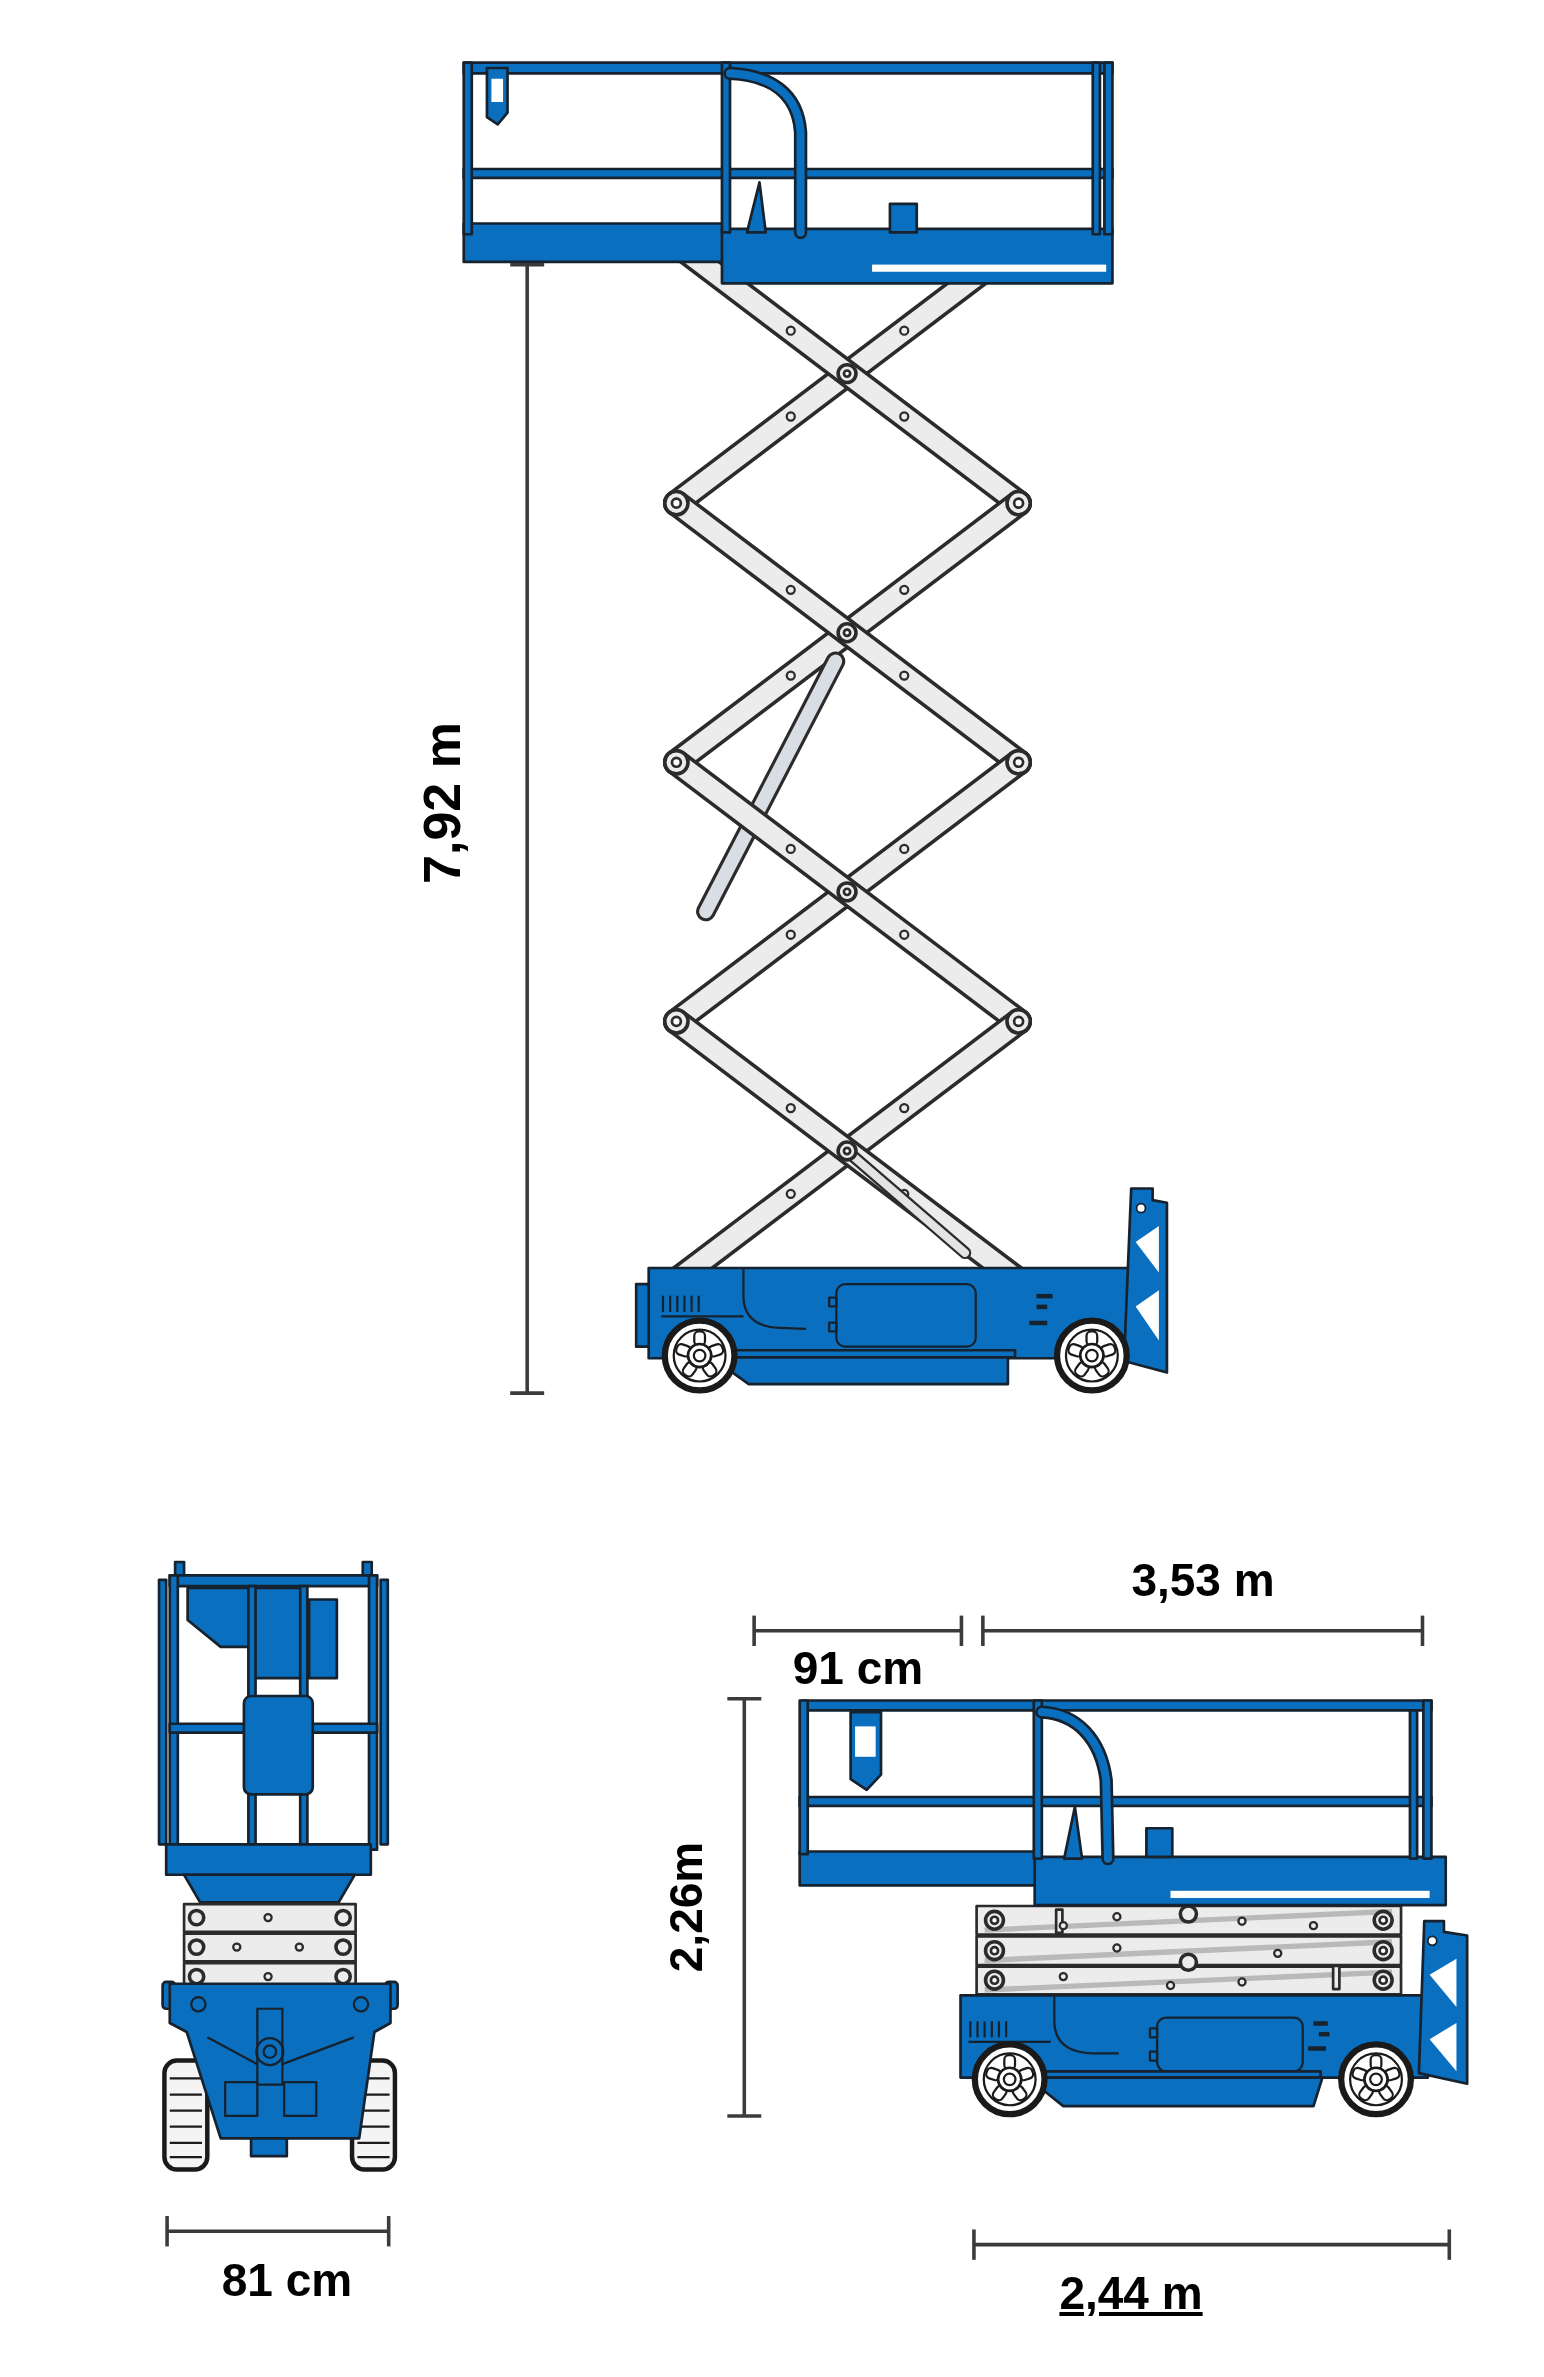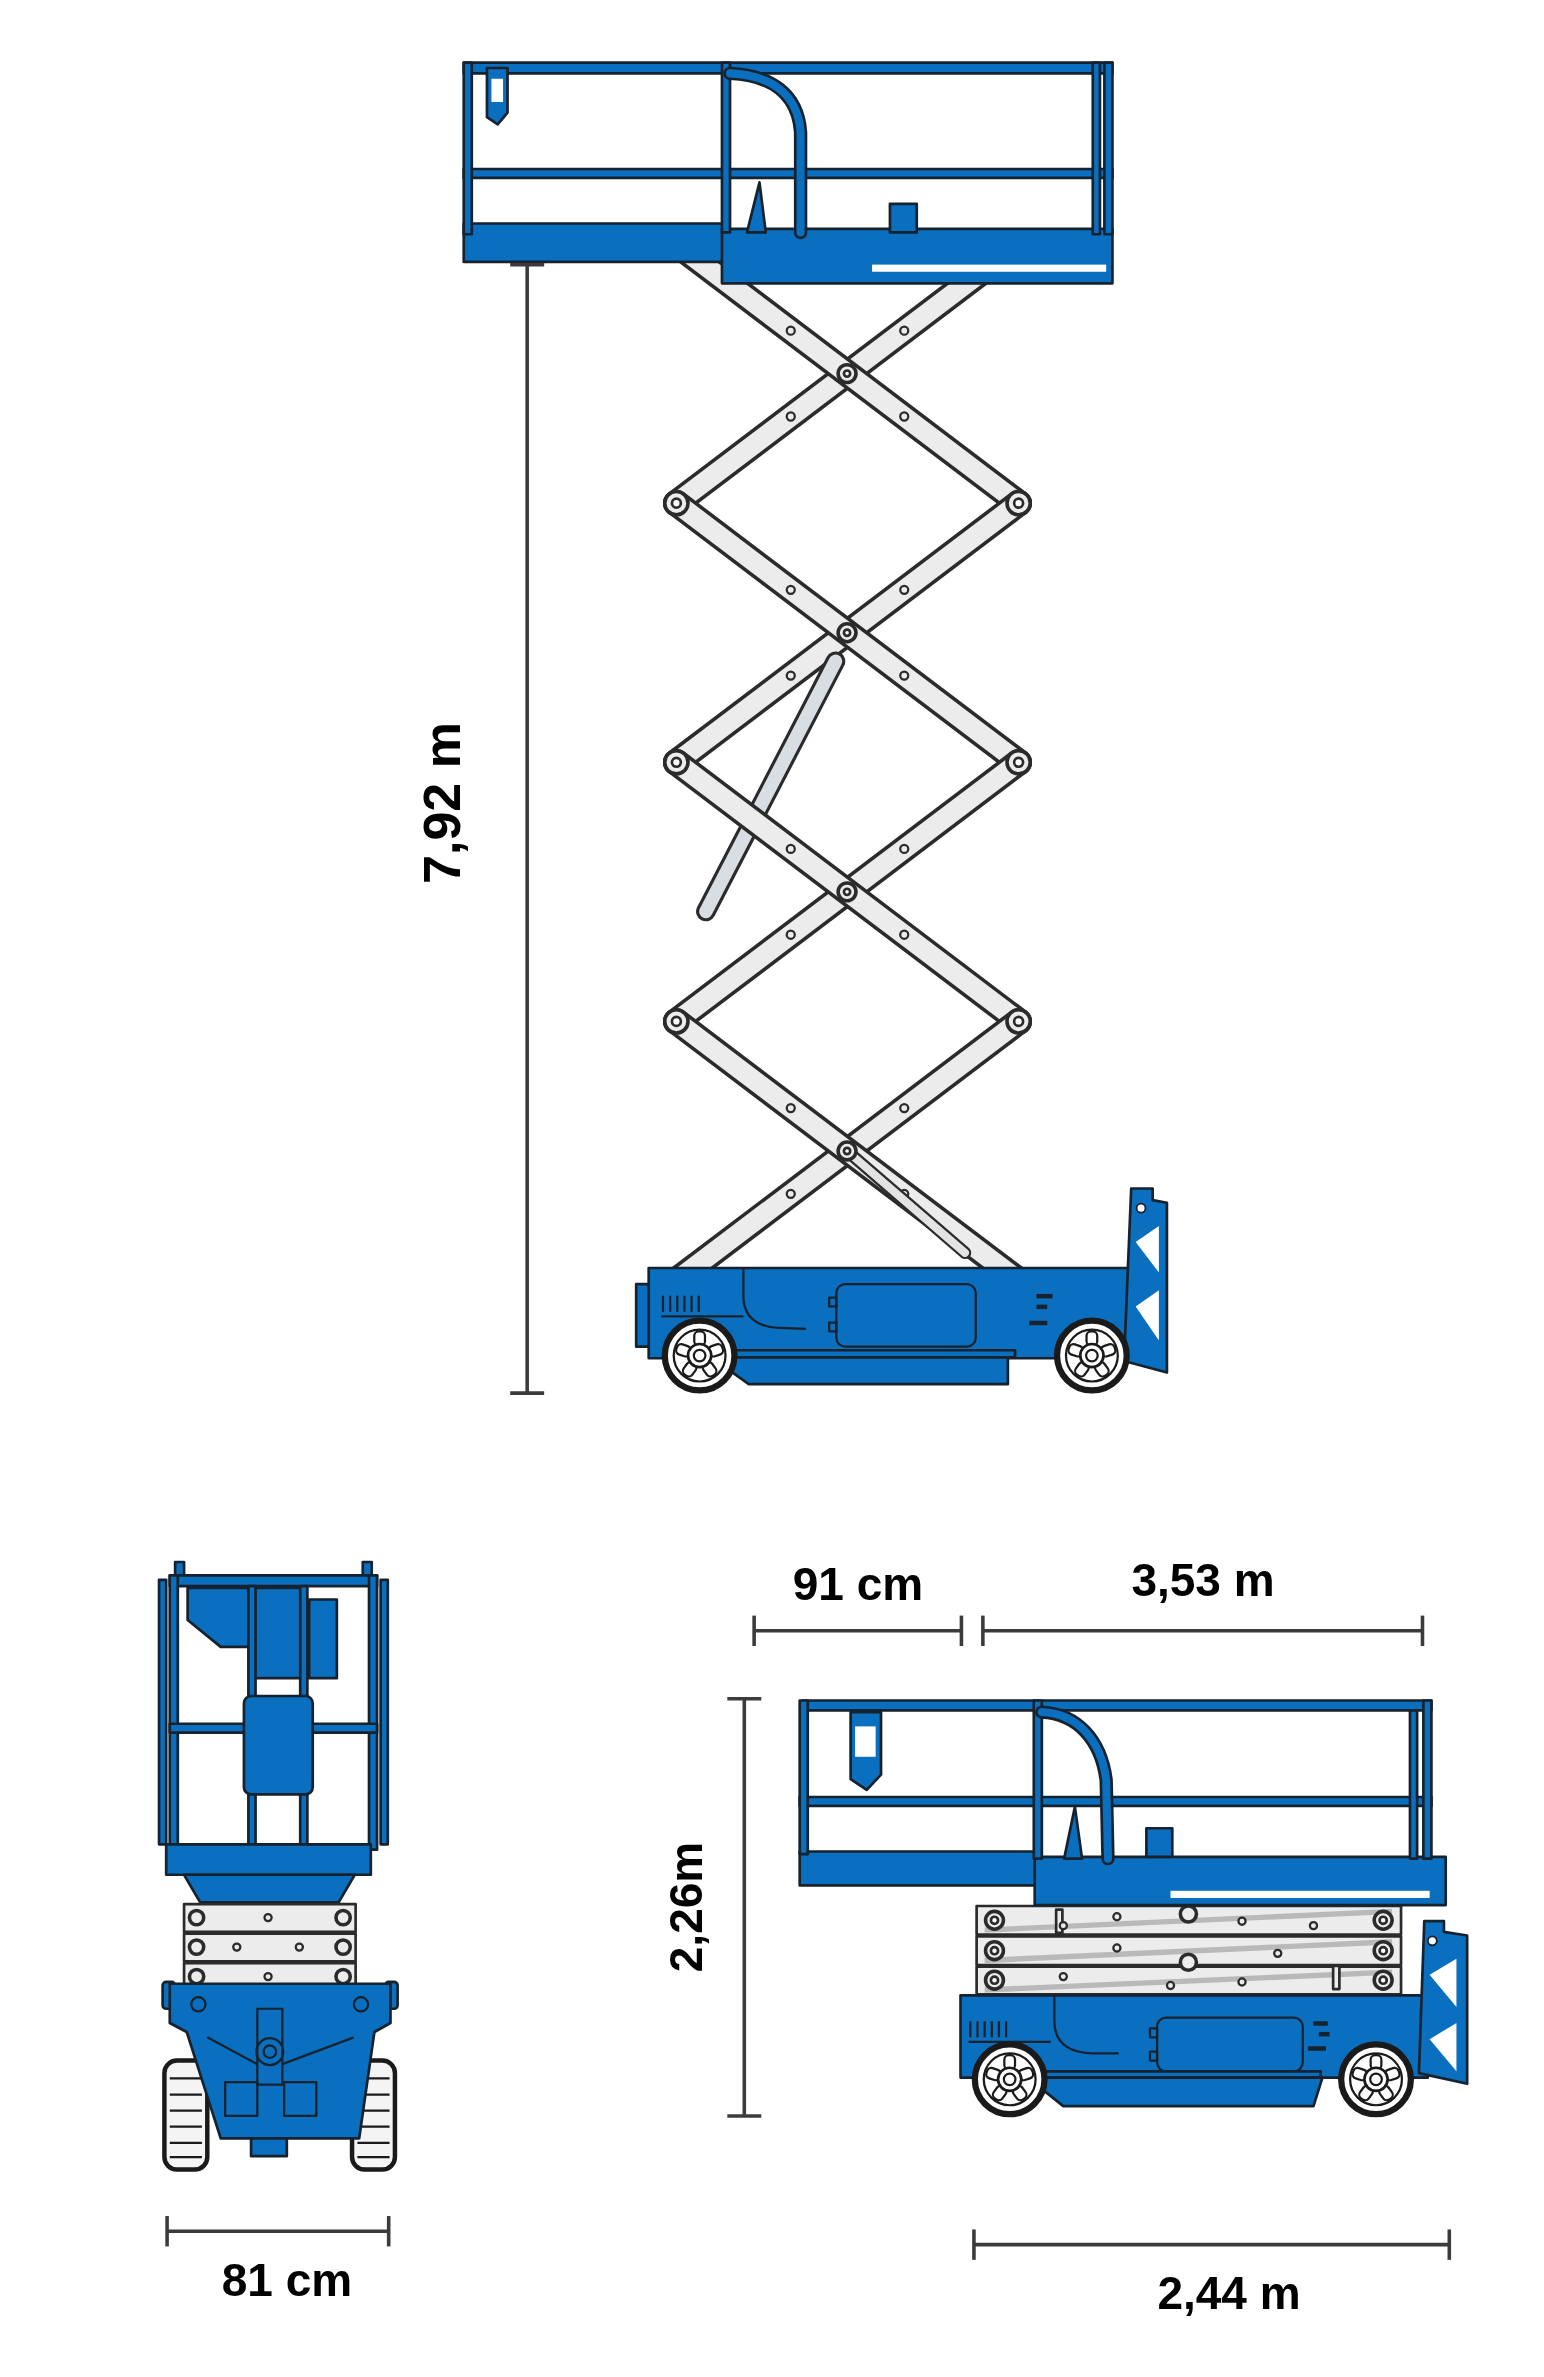--- a/index.html
+++ b/index.html
@@ -361,22 +361,22 @@
     <line x1="1090" y1="2495" x2="1090" y2="2529"></line>
     <line x1="1090" y1="2512" x2="1622" y2="2512"></line>
     <line x1="1622" y1="2495" x2="1622" y2="2529"></line>
   </g>
 </svg>
 
   <div class="dim-label vertical fs-big" style="left:442px;top:803px;">7,92 m</div>
 
   <div class="dim-label fs-std" style="left:269px;top:2280px;margin-left:18px;">81 cm</div>
 
-  <div class="dim-label fs-std" style="left:858px;top:1584px;text-align:center;">91 cm</div>
+  <div class="dim-label fs-std" style="left:858px;top:1668px;text-align:center;">91 cm</div>
 
   <div class="dim-label fs-std" style="left:1203px;top:1580px;">3,53 m</div>
 
   <div class="dim-label vertical fs-std" style="left:686px;top:1907px;">2,26m</div>
 
-  <div class="dim-label fs-std" style="left:1229px;top:2293px;">2,44 m</div>
+  <div class="dim-label fs-std" style="left:1131px;top:2293px;text-decoration:underline;">2,44 m</div>
 
 </div>
 
 
 </body></html>

